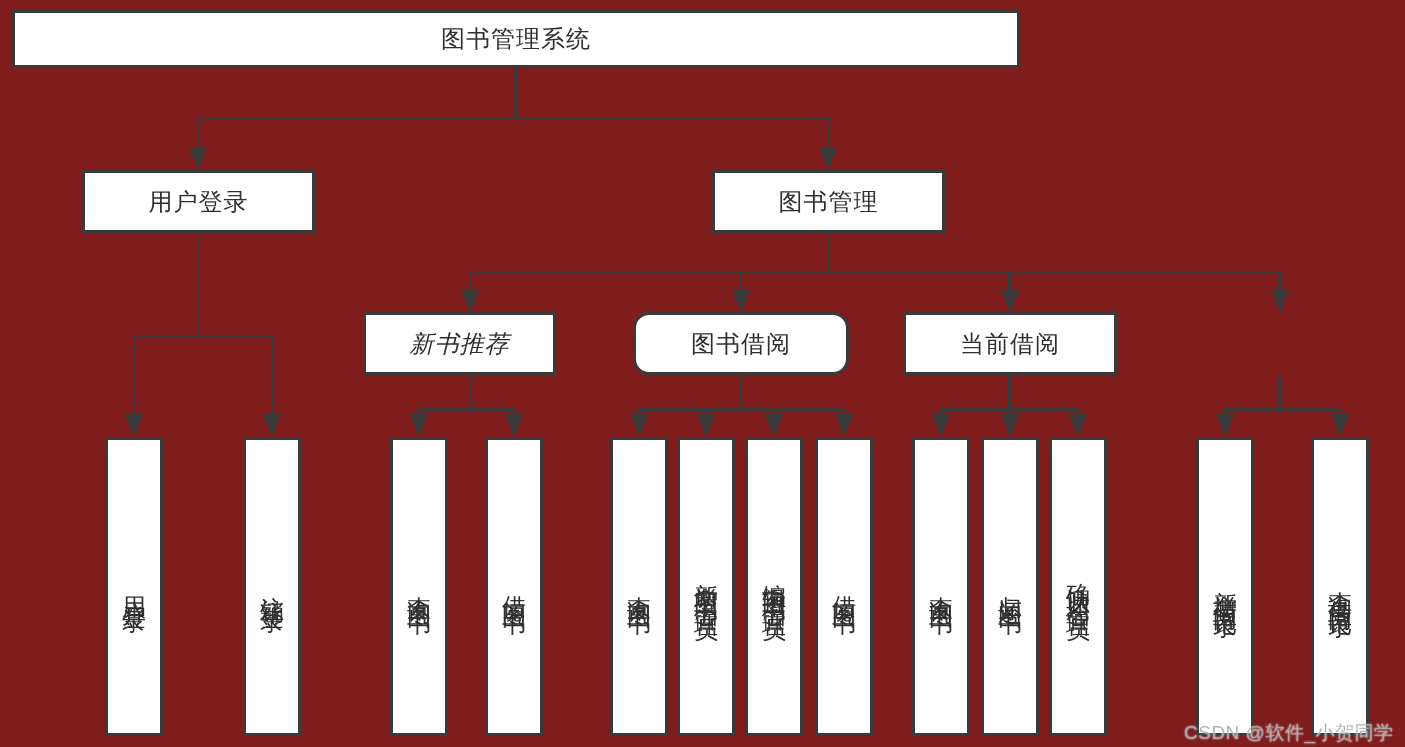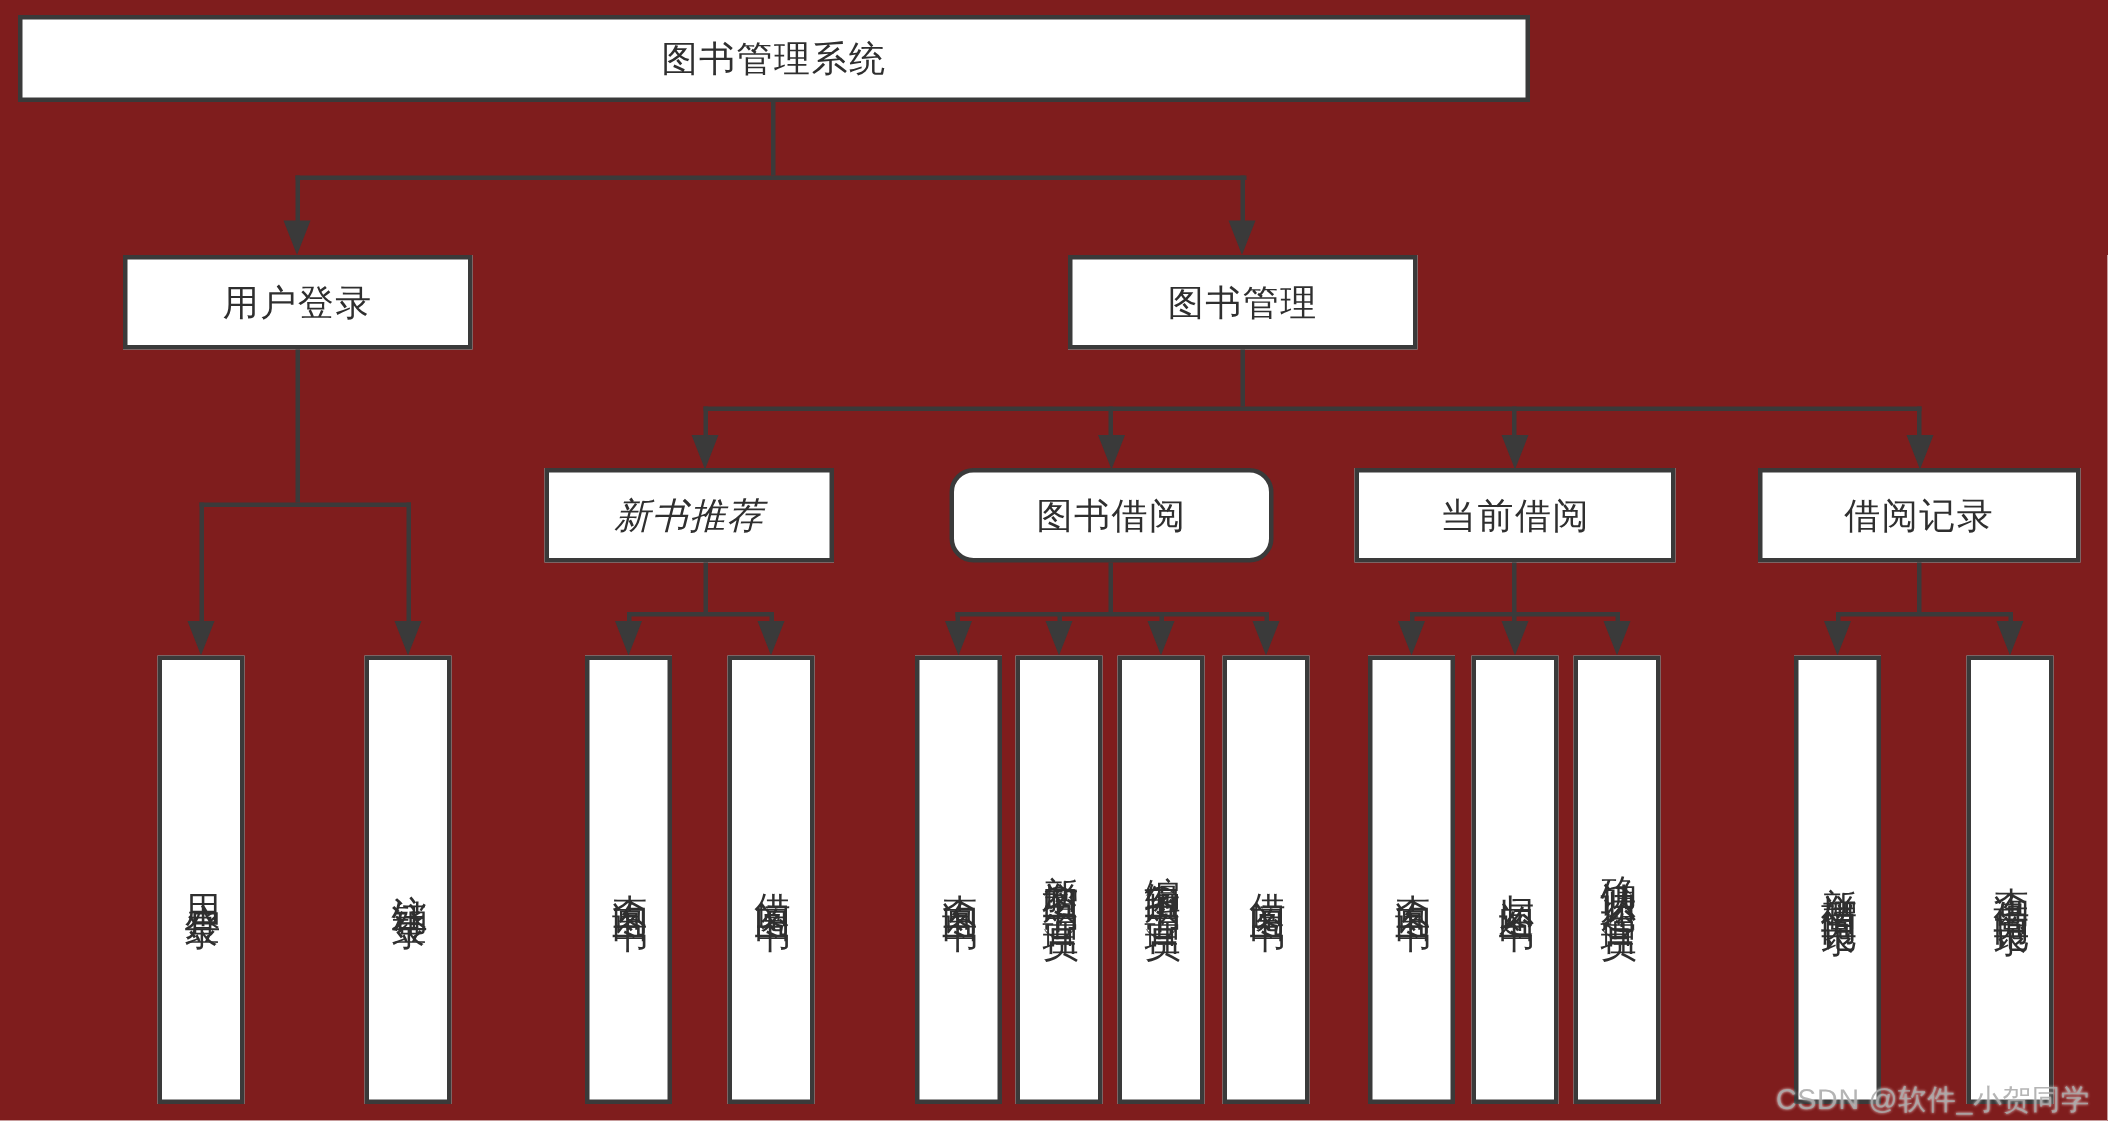--- a/index.html
+++ b/index.html
@@ -110,23 +110,20 @@
 
   <div class="box" style="left:363px; top:312px; width:193px; height:63px;font-style:italic;">
     <span>新书推荐</span>
   </div>
   <div class="box" style="left:633px; top:312px; width:216px; height:63px;border-radius:16px;">
     <span>图书借阅</span>
   </div>
   <div class="box" style="left:903px; top:312px; width:214px; height:63px;">
     <span>当前借阅</span>
   </div>
-  <div class="box" style="left:1172px; top:312px; width:215px; height:63px;">
-    <span>借阅记录</span>
-  </div>
 
   <div class="vline" style="left:469px; top:375px; height:33px;"></div>
   <div class="hline" style="left:418px; top:408px; width:98px;"></div>
   <div class="vline" style="left:418px; top:408px; height:10px;"></div>
   <div class="arrow" style="left:410px; top:414px;"></div>
   <div class="vline" style="left:513px; top:408px; height:10px;"></div>
   <div class="arrow" style="left:505px; top:414px;"></div>
 
   <div class="vline" style="left:739px; top:375px; height:33px;"></div>
   <div class="hline" style="left:637px; top:408px; width:209px;"></div>

